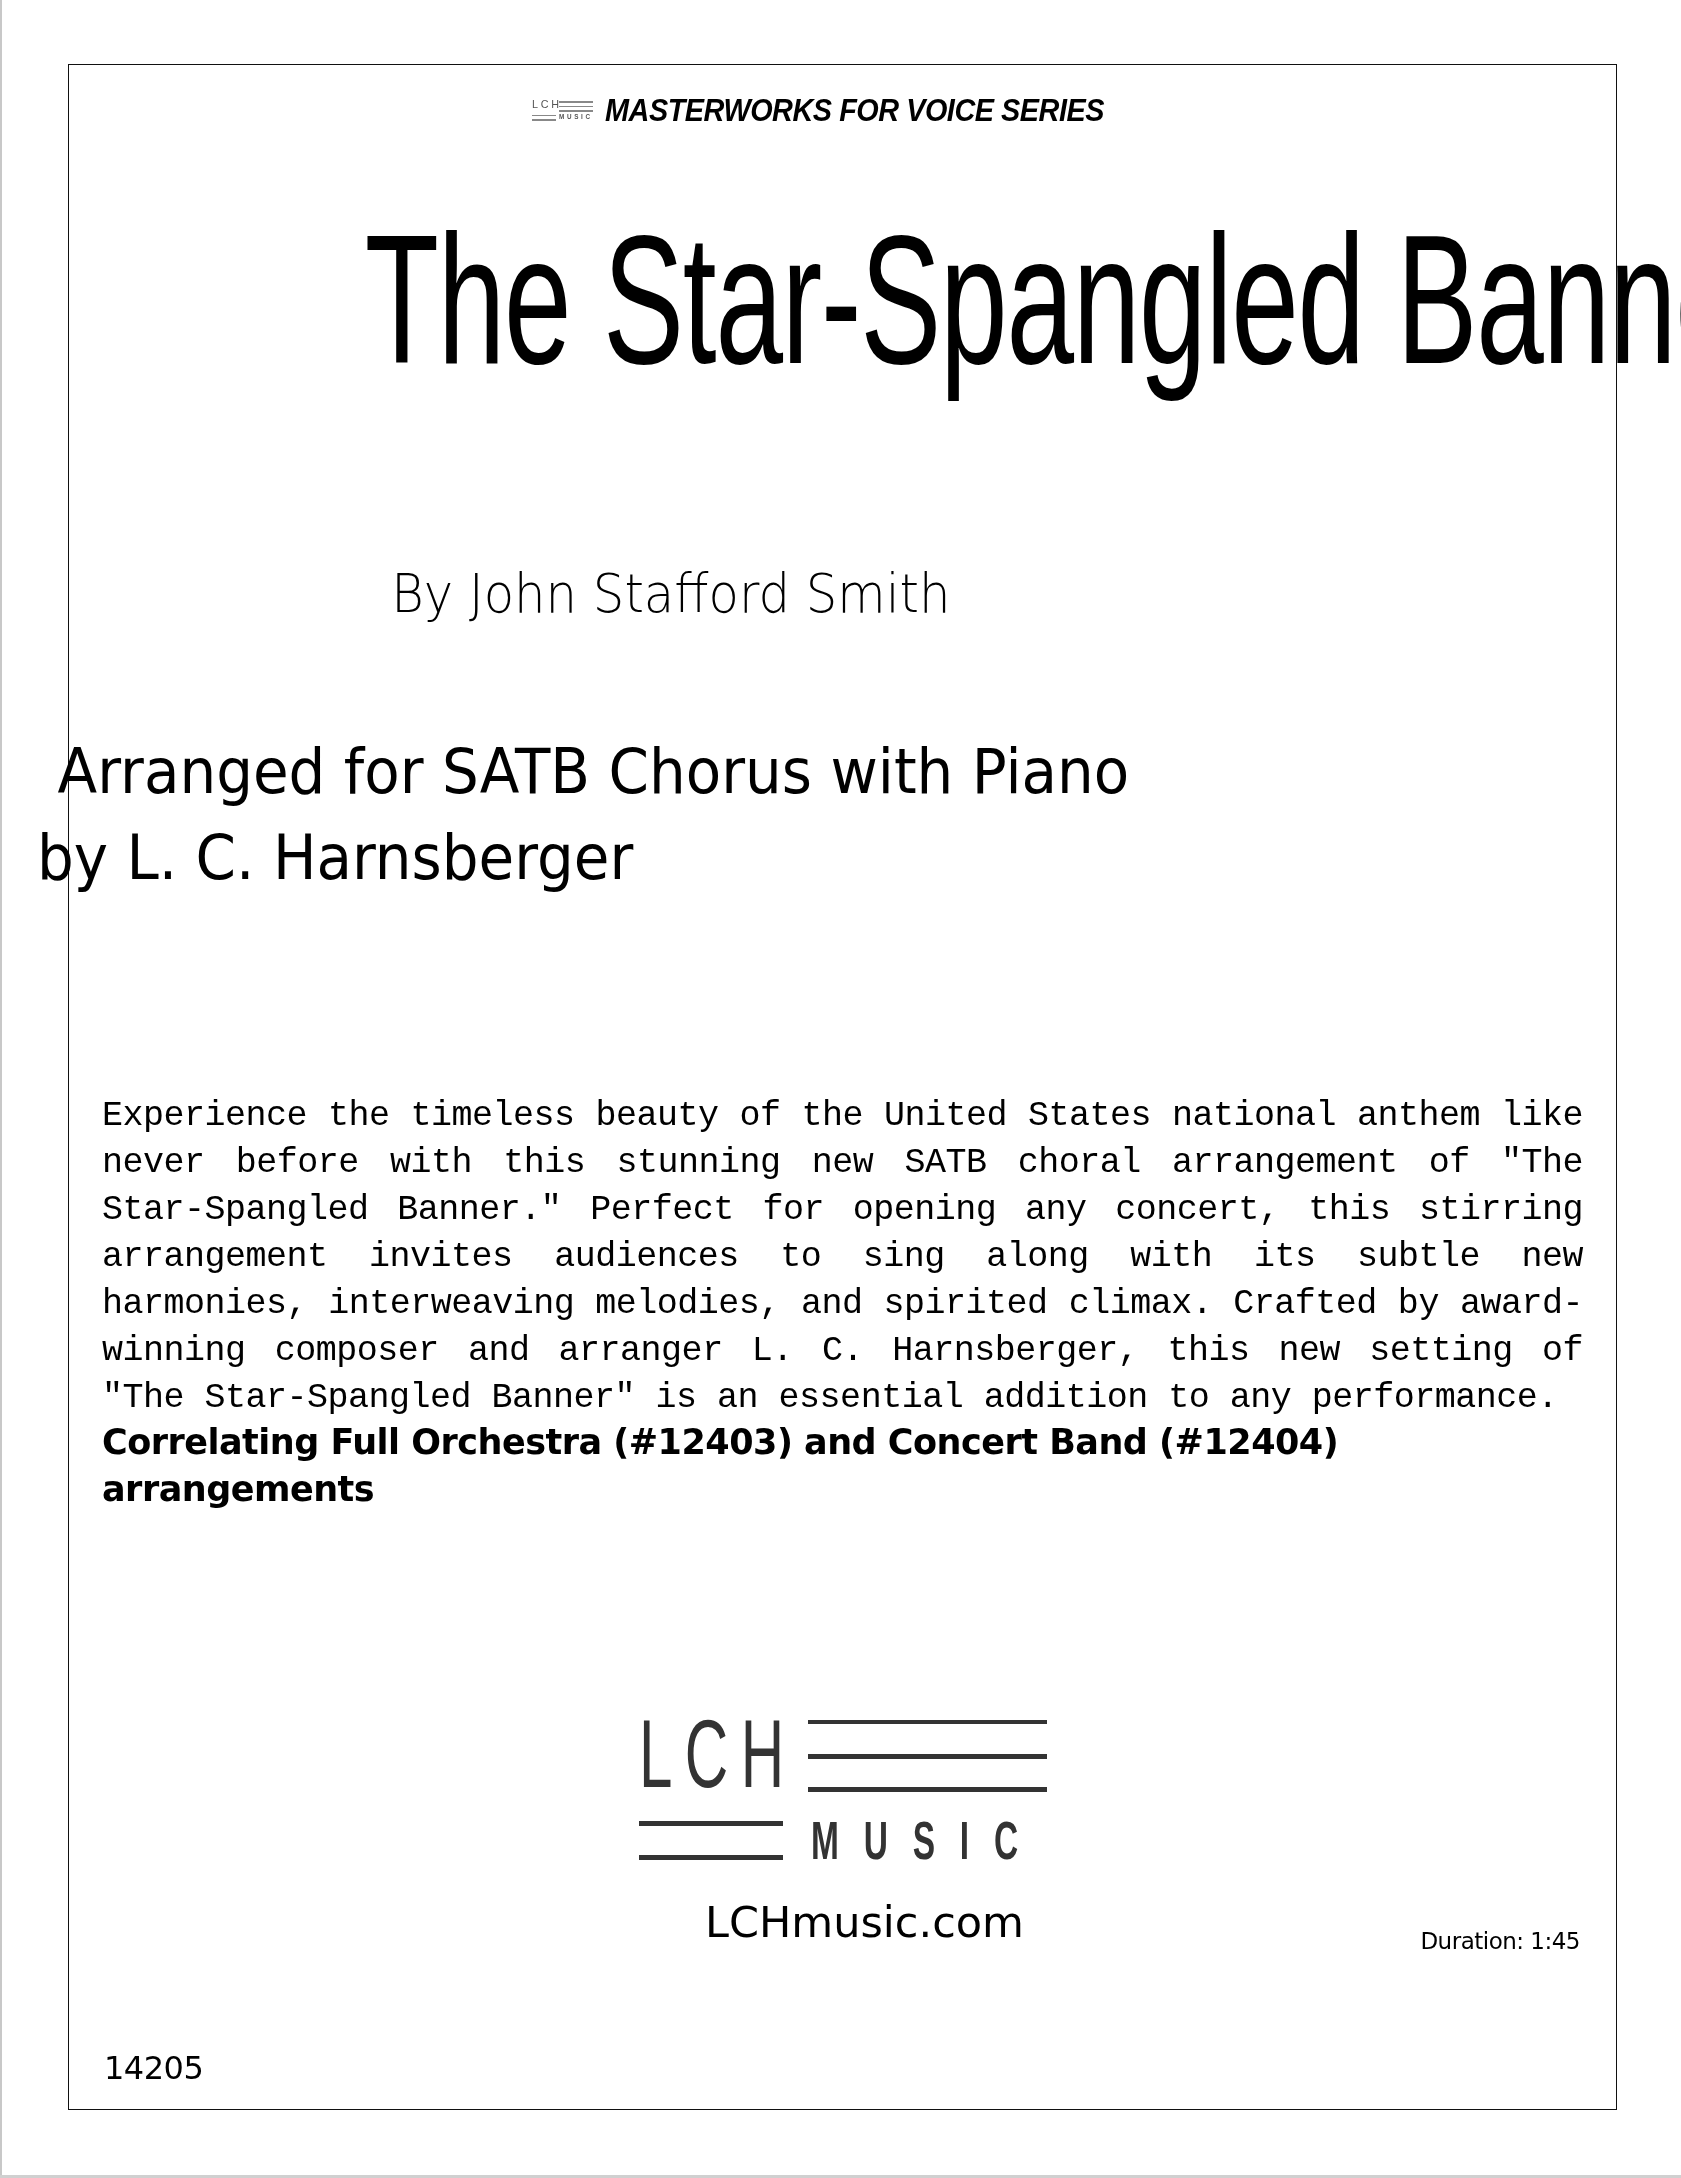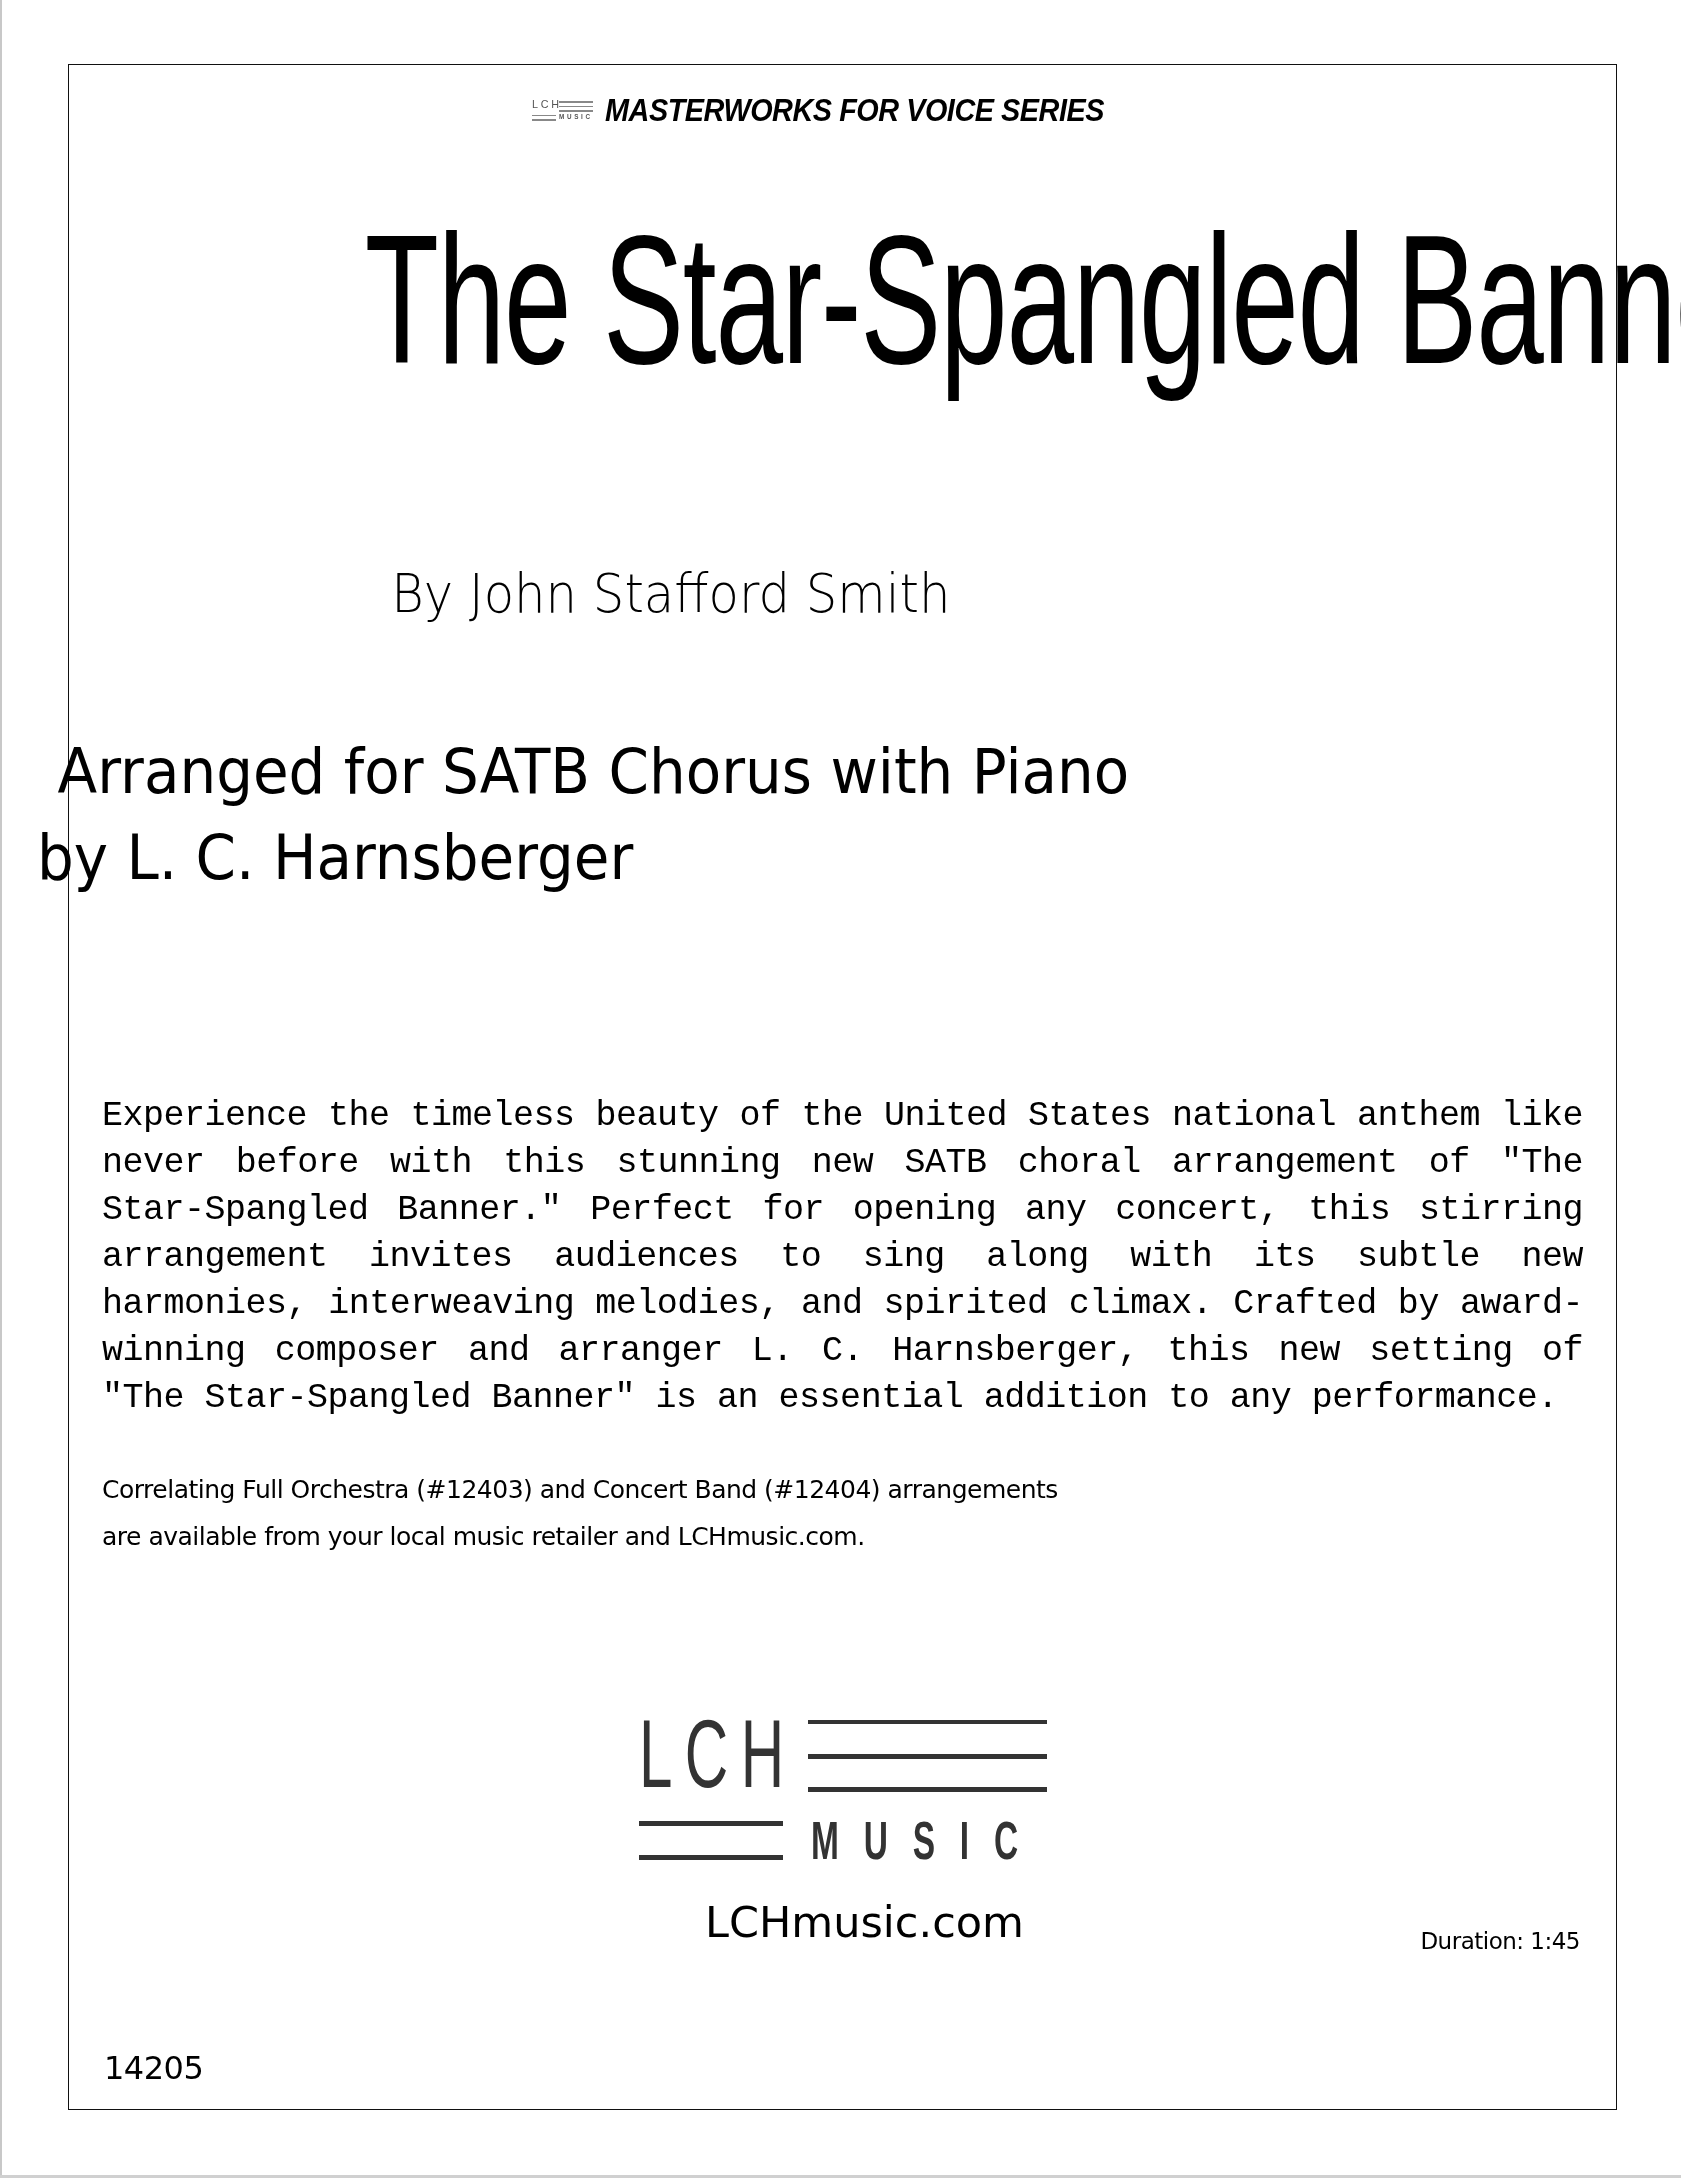--- a/index.html
+++ b/index.html
@@ -117,25 +117,26 @@
       top: 1093px;
       font-family: Liberation Mono, monospace;
       font-size: 35px;
       line-height: 47px;
       text-align: justify;
       letter-spacing: -0.5px;
     }
     .note {
       position: absolute;
       left: 102px; width: 1494px;
-      top: 1466px;
-      font-family: "DejaVu Sans", sans-serif;
-      font-size: 25px;
+      top: 1419px;
+      font-family: "DejaVu Sans", sans-serif;
+      font-size: 35px;
       line-height: 47px;
       letter-spacing: -0.5px;
+      font-weight: bold;
     }
 
     
     .logo {
       position: absolute;
       left: 635px; top: 1715px;
       width: 416px; height: 151px;
     }
     .logo .lch {
       position: absolute;
@@ -229,21 +230,20 @@
   <span>Arranged for SATB Chorus with Piano</span>
 </div>
 <div class="arr" style="top:815px;">
   <span>by L. C. Harnsberger</span>
 </div>
 
 <div class="desc">Experience the timeless beauty of the United States national anthem like never before with this stunning new SATB choral arrangement of "The Star-Spangled Banner." Perfect for opening any concert, this stirring arrangement invites audiences to sing along with its subtle new harmonies, interweaving melodies, and spirited climax. Crafted by award-winning composer and arranger L. C. Harnsberger, this new setting of "The Star-Spangled Banner" is an essential addition to any performance.</div>
 
 <div class="note">
   <div>Correlating Full Orchestra (#12403) and Concert Band (#12404) arrangements</div>
-  <div>are available from your local music retailer and LCHmusic.com.</div>
 </div>
 
 <div class="logo">
   <span class="lch">LCH</span>
   <span class="bar" style="left:173px; top:4.5px; width:239px;"></span>
   <span class="bar" style="left:173px; top:39px; width:239px;"></span>
   <span class="bar" style="left:173px; top:72px; width:239px;"></span>
   <span class="bar" style="left:3.6px; top:106px; width:144px;"></span>
   <span class="bar" style="left:3.6px; top:140px; width:144px;"></span>
   <span class="music">MUSIC</span>

